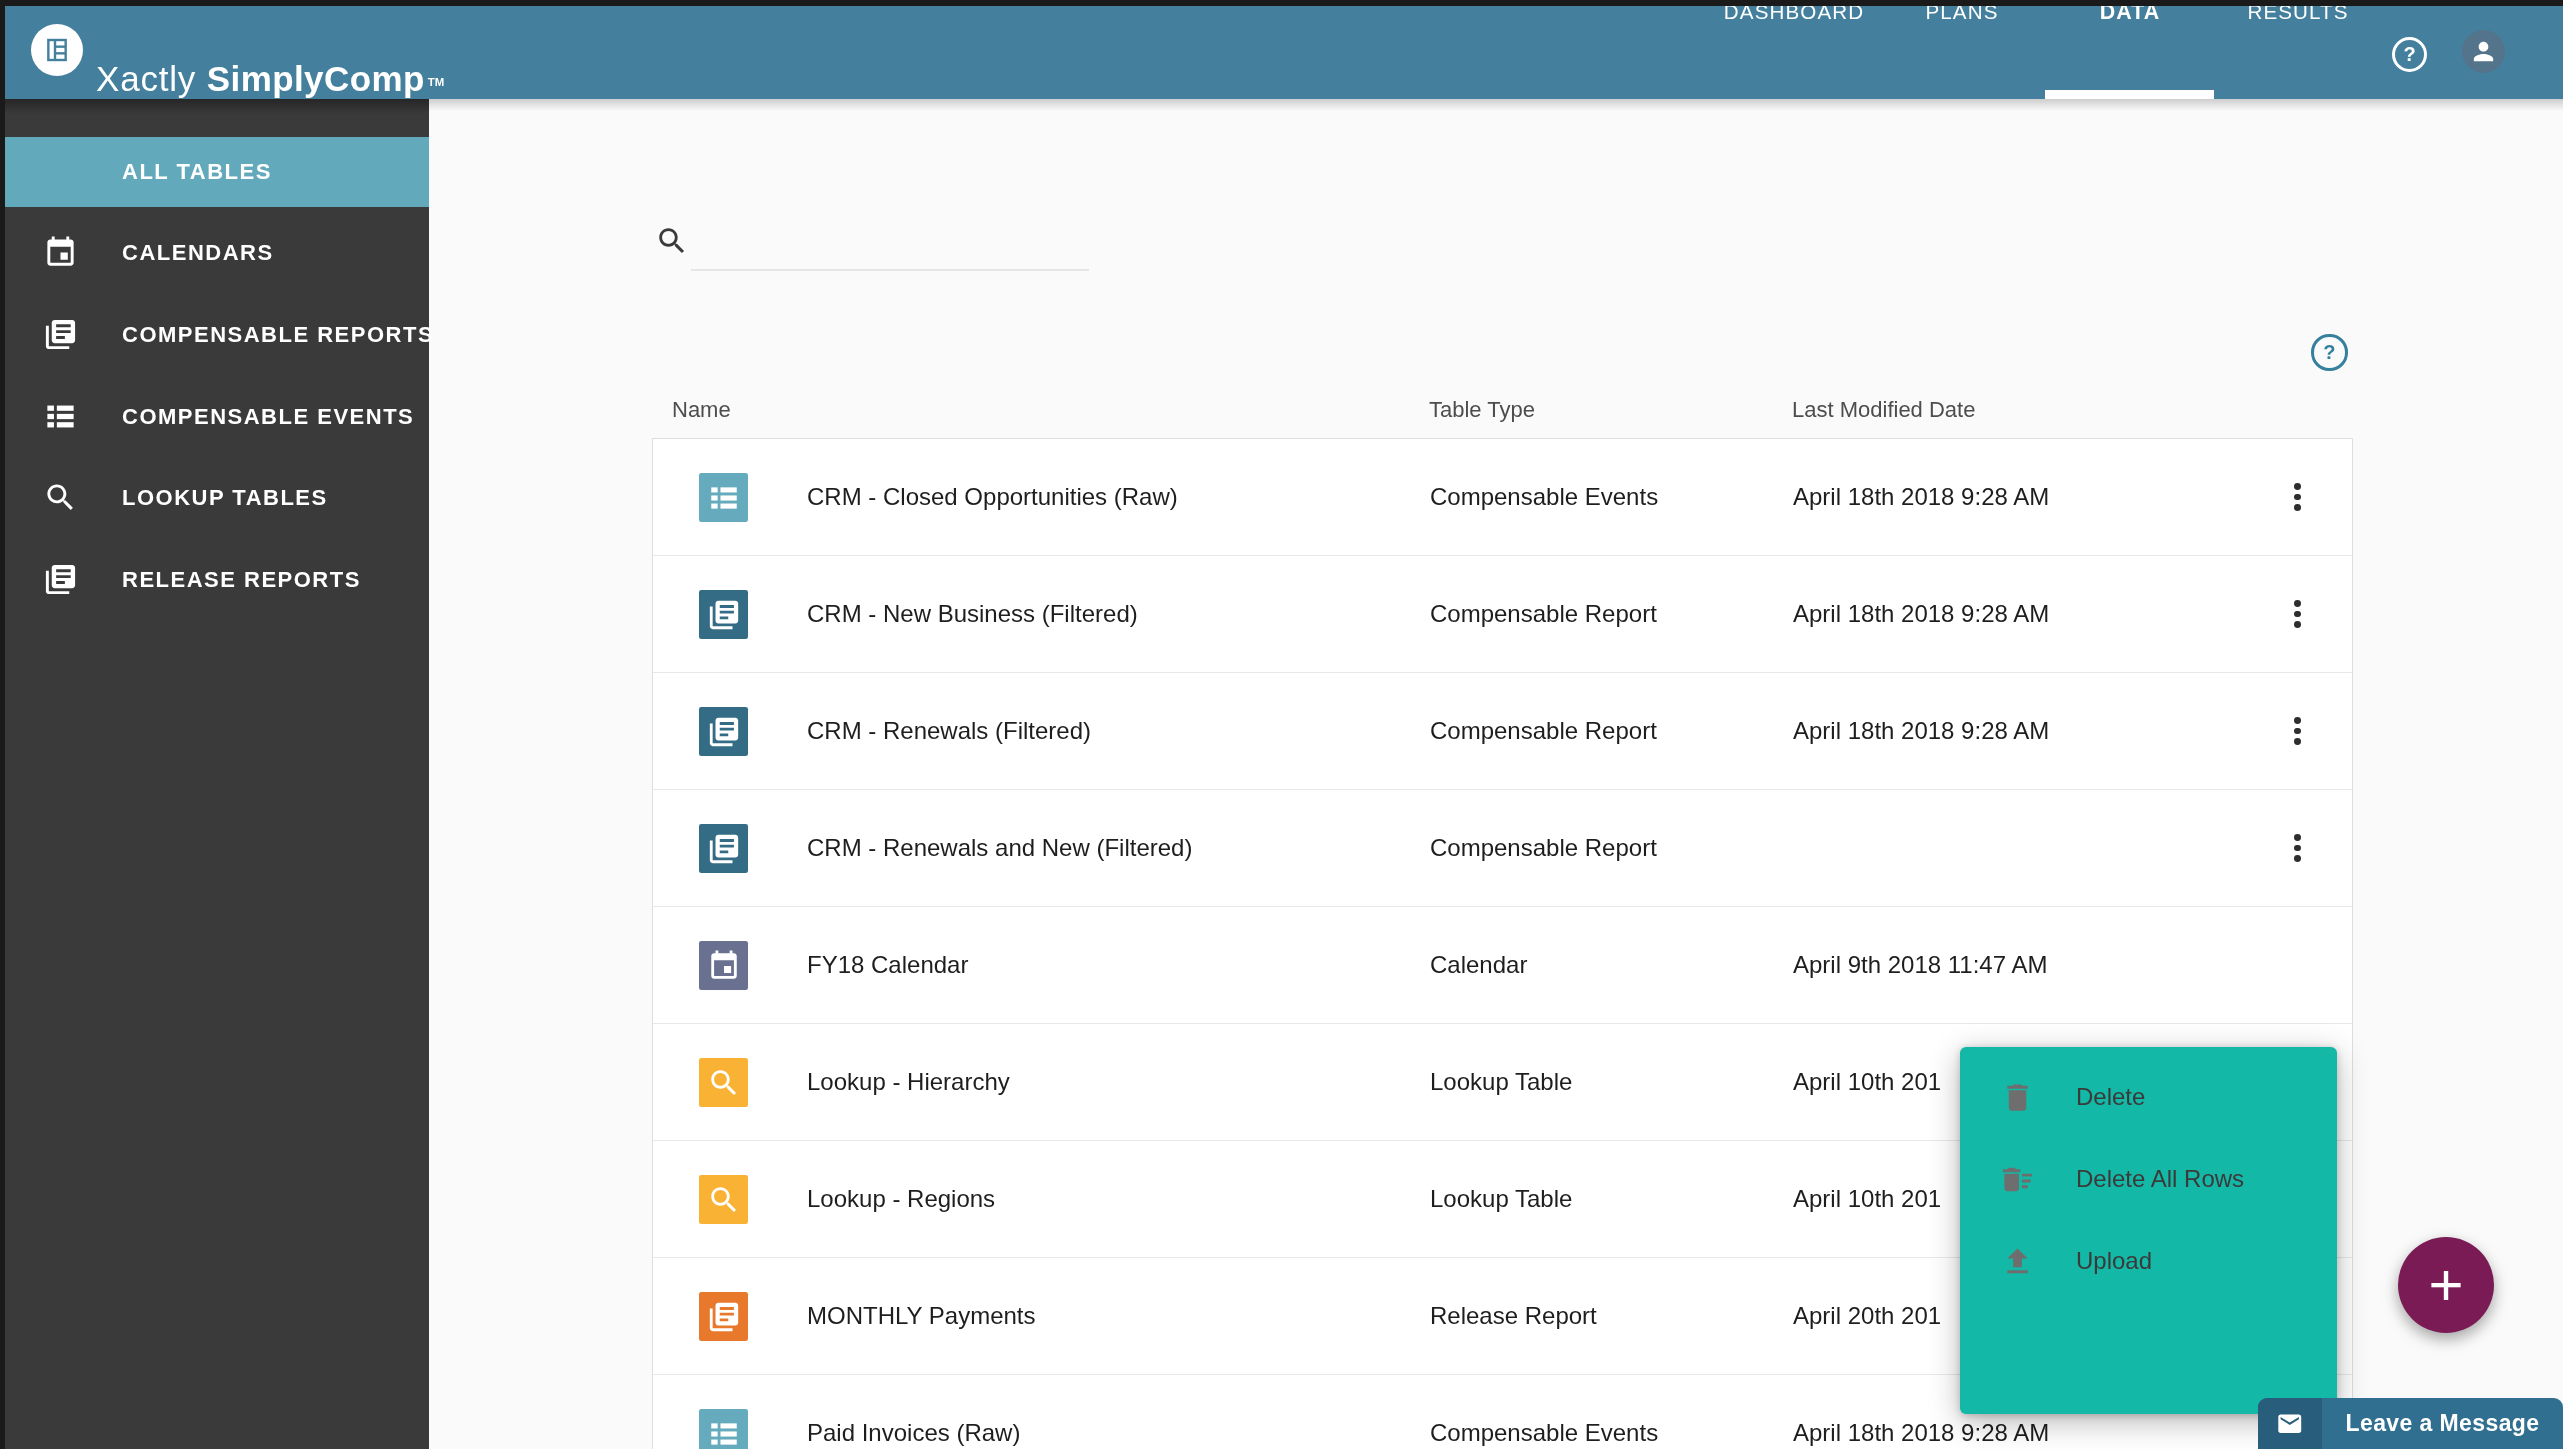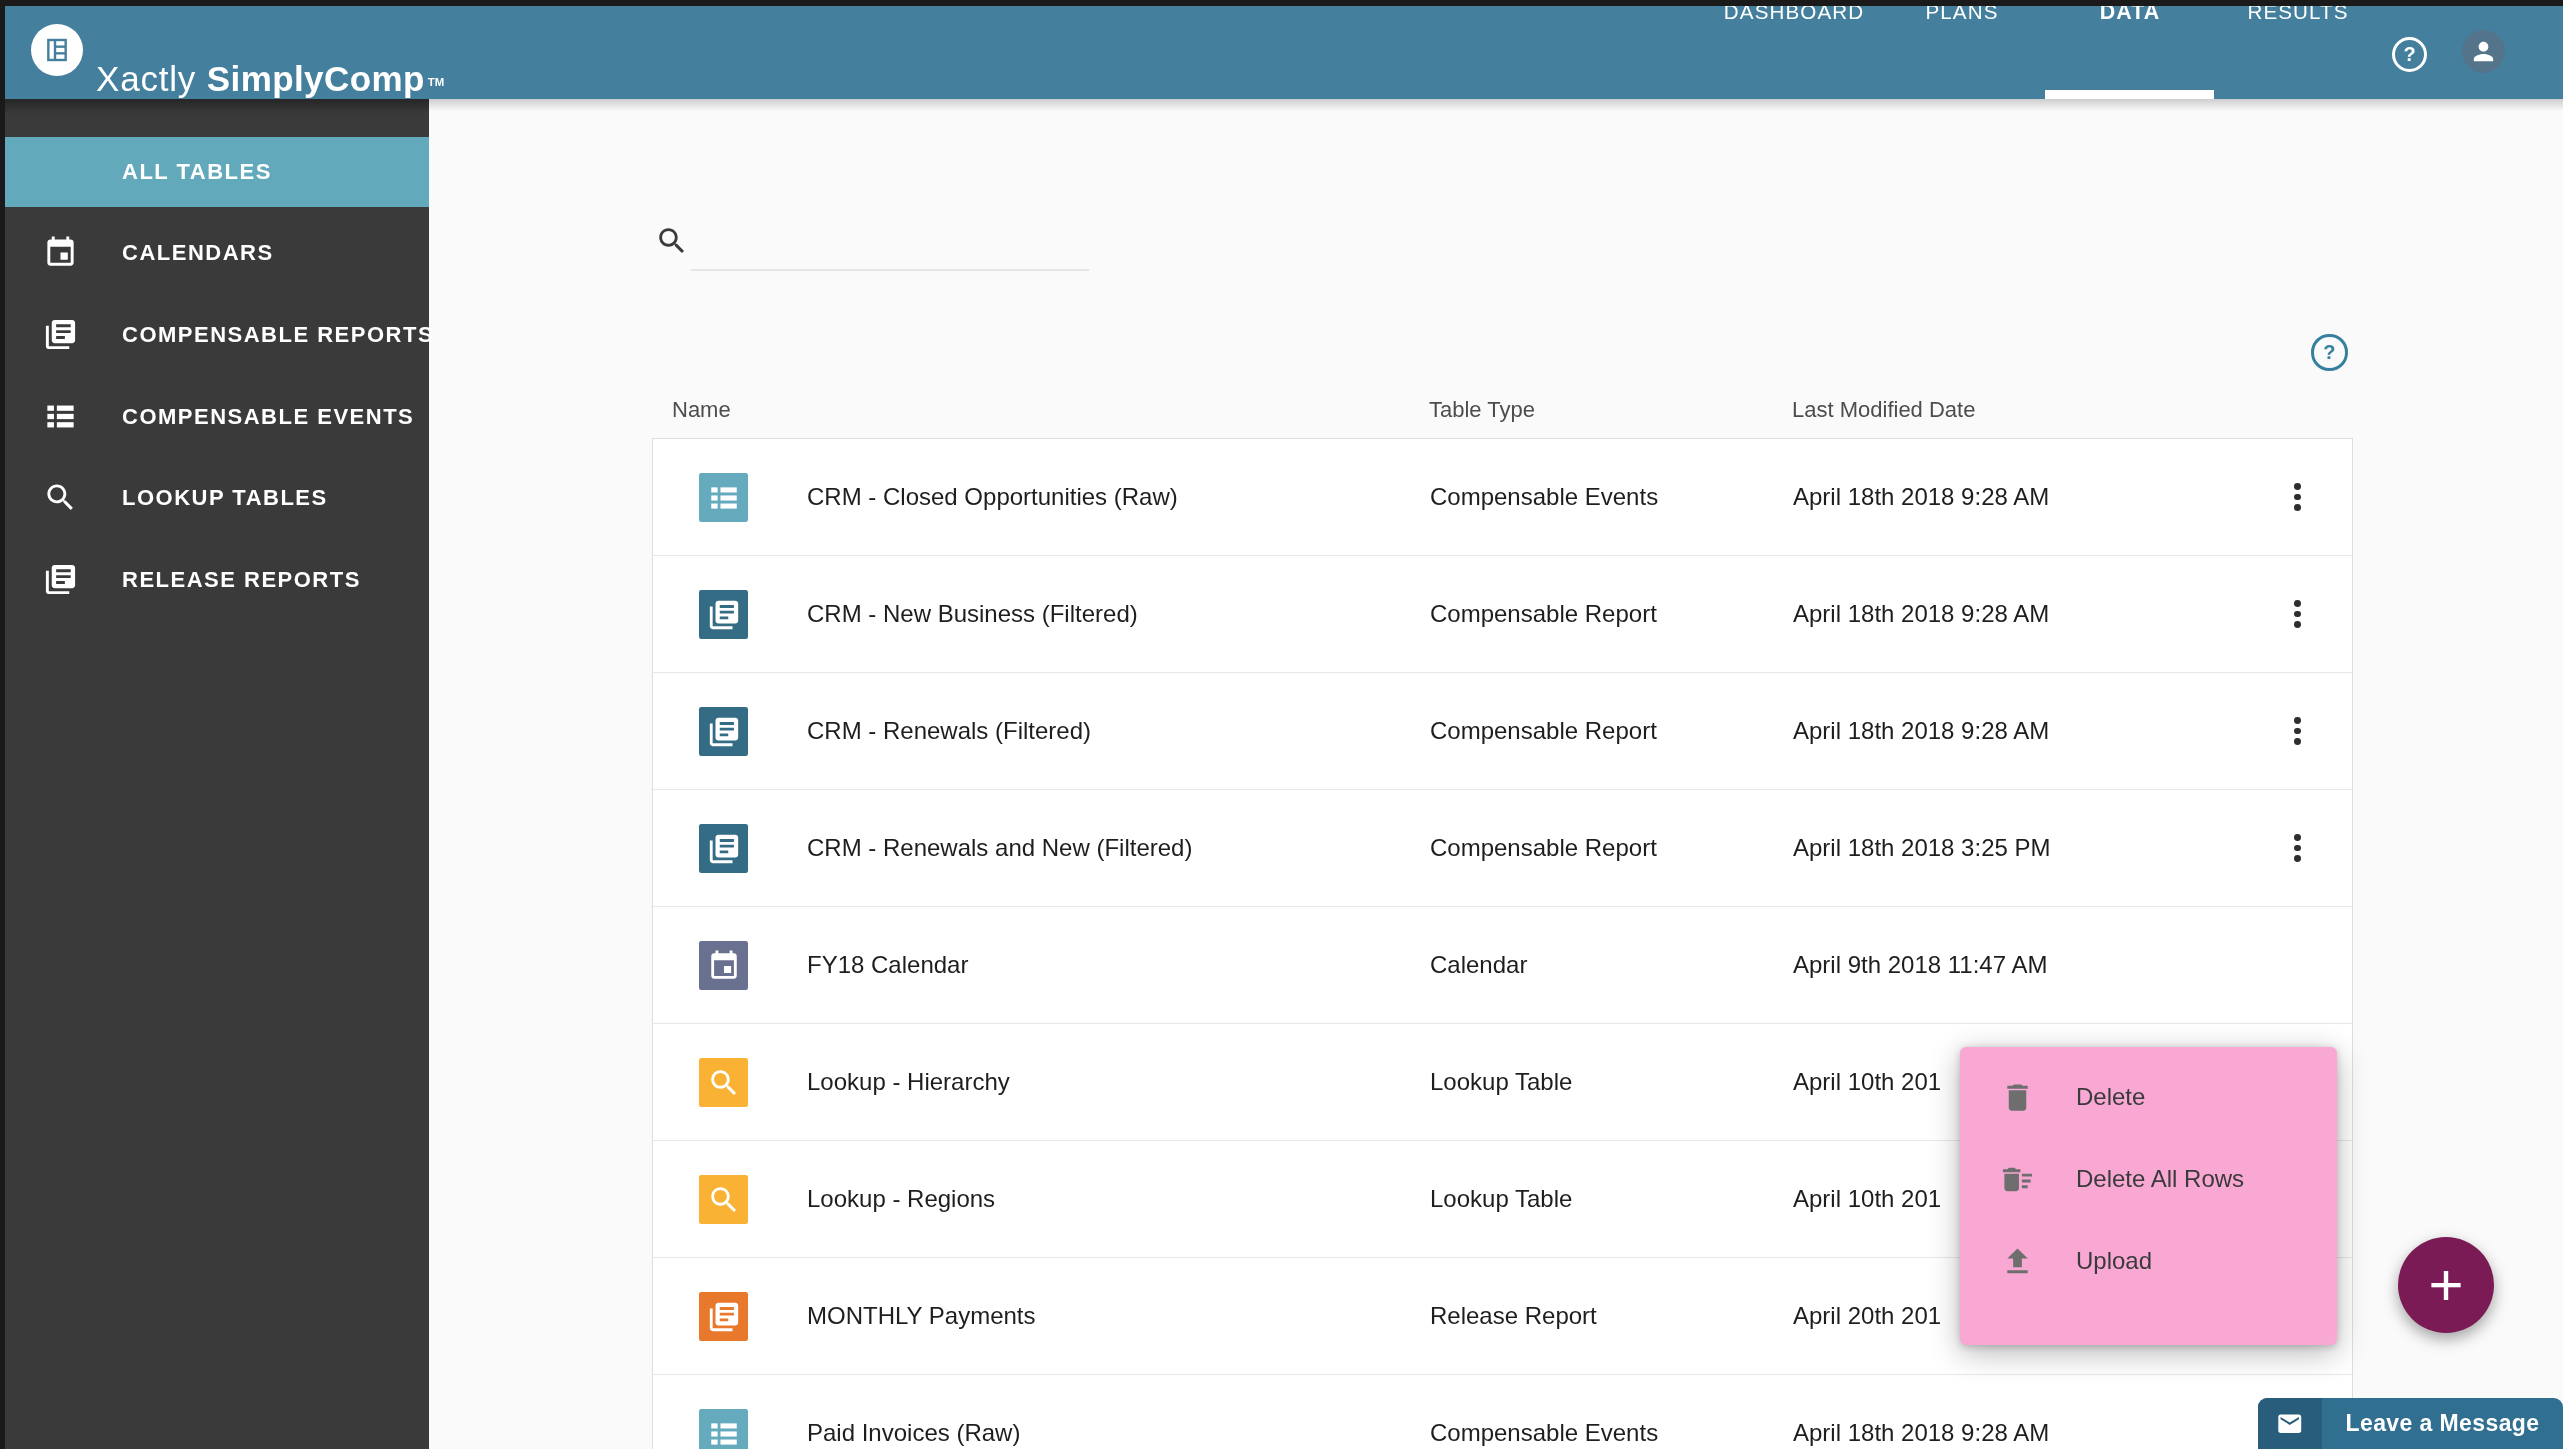--- a/index.html
+++ b/index.html
@@ -71,21 +71,21 @@
   .sq-release{background:#E8792C;}
   .row .cell{position:absolute;top:0;height:116px;display:flex;align-items:center;font-size:24px;color:#1E1E1E;white-space:nowrap;}
   .c-name{left:154px;}
   .c-type{left:777px;}
   .c-date{left:1140px;}
   .kebab{position:absolute;left:1629px;top:0;height:116px;width:30.5px;display:flex;flex-direction:column;
          align-items:center;justify-content:center;gap:3.8px;cursor:pointer;}
   .kebab i{width:6.9px;height:6.9px;border-radius:50%;background:#2E2E2E;}
 
   
-  .ctx-menu{position:absolute;left:1960px;top:1047px;width:377px;height:298px;background:#f9a8d4;border-radius:6.1px;
+  .ctx-menu{position:absolute;left:1960px;top:1047px;width:377px;height:367px;background:#14b8a6;border-radius:6.1px;
             box-shadow:0 7.6px 30.5px rgba(0,0,0,0.28),0 1.5px 7.6px rgba(0,0,0,0.18);z-index:20;padding-top:9.2px;box-sizing:border-box;}
   .ctx-item{position:relative;height:82px;display:flex;align-items:center;cursor:pointer;}
   .ctx-item .m-icon{position:absolute;left:40px;width:35px;height:35px;color:#6E6E6E;}
   .ctx-item .m-icon svg{width:35px;height:35px;}
   .ctx-item .m-label{position:absolute;left:116px;font-size:24px;color:#3A3A3A;white-space:nowrap;}
 
   
   .fab{position:absolute;left:2398px;top:1237px;width:96px;height:96px;border-radius:50%;background:#7A1B55;
        color:#FFF;display:flex;align-items:center;justify-content:center;font-size:60px;font-weight:400;
        box-shadow:0 6.1px 15.3px rgba(0,0,0,0.35);z-index:30;cursor:pointer;border:none;line-height:1;}
@@ -282,21 +282,20 @@
         </span>
   </div>
       <div class="row">
     <span class="sq sq-report">
           <svg viewBox="0 0 44 44" width="34" height="34">
             <use href="#i-report"></use>
           </svg>
         </span>
     <span class="cell c-name">CRM - Renewals and New (Filtered)</span>
     <span class="cell c-type">Compensable Report</span>
-    <span class="cell c-date">April 18th 2018 3:25 PM</span>
     <span class="kebab">
           <i></i>
           <i></i>
           <i></i>
         </span>
   </div>
       <div class="row">
     <span class="sq sq-calendar">
           <svg viewBox="0 0 44 44" width="34" height="34">
             <use href="#i-calendar"></use>

